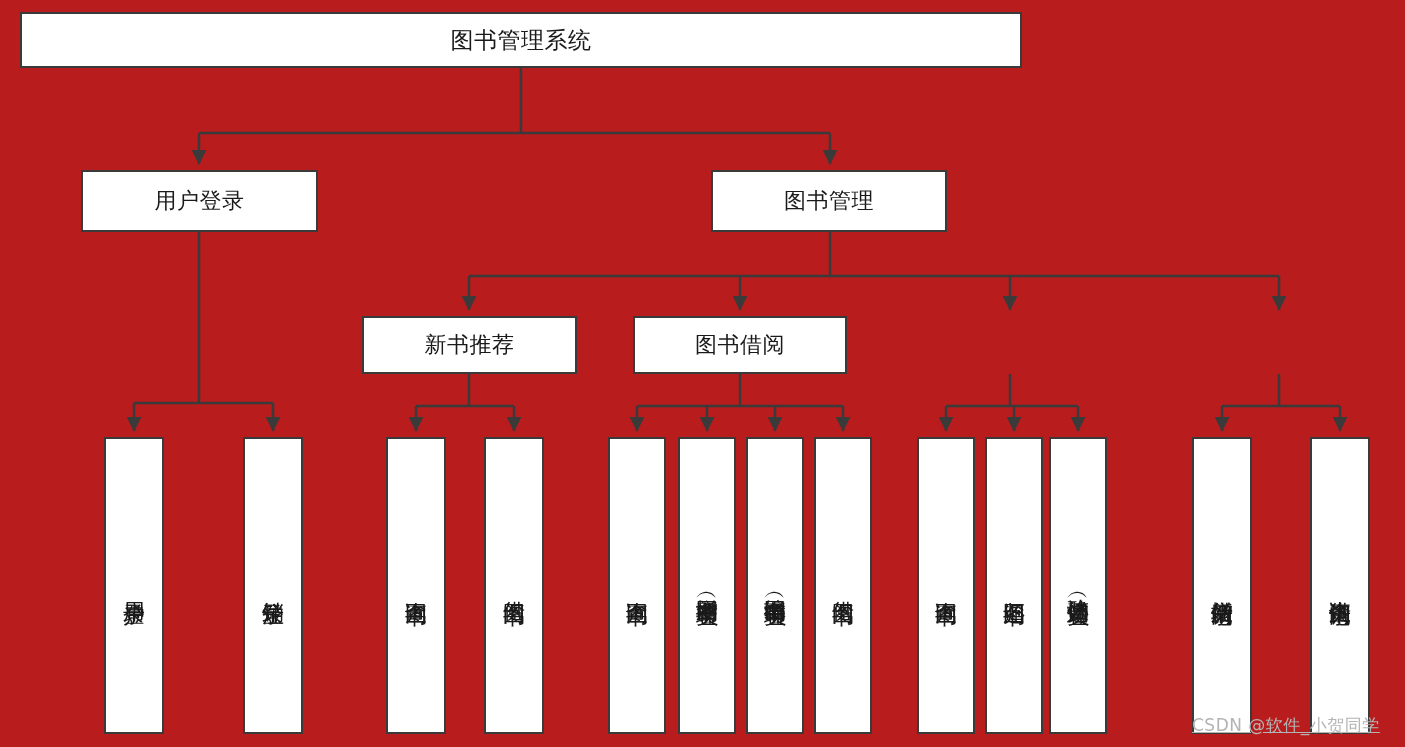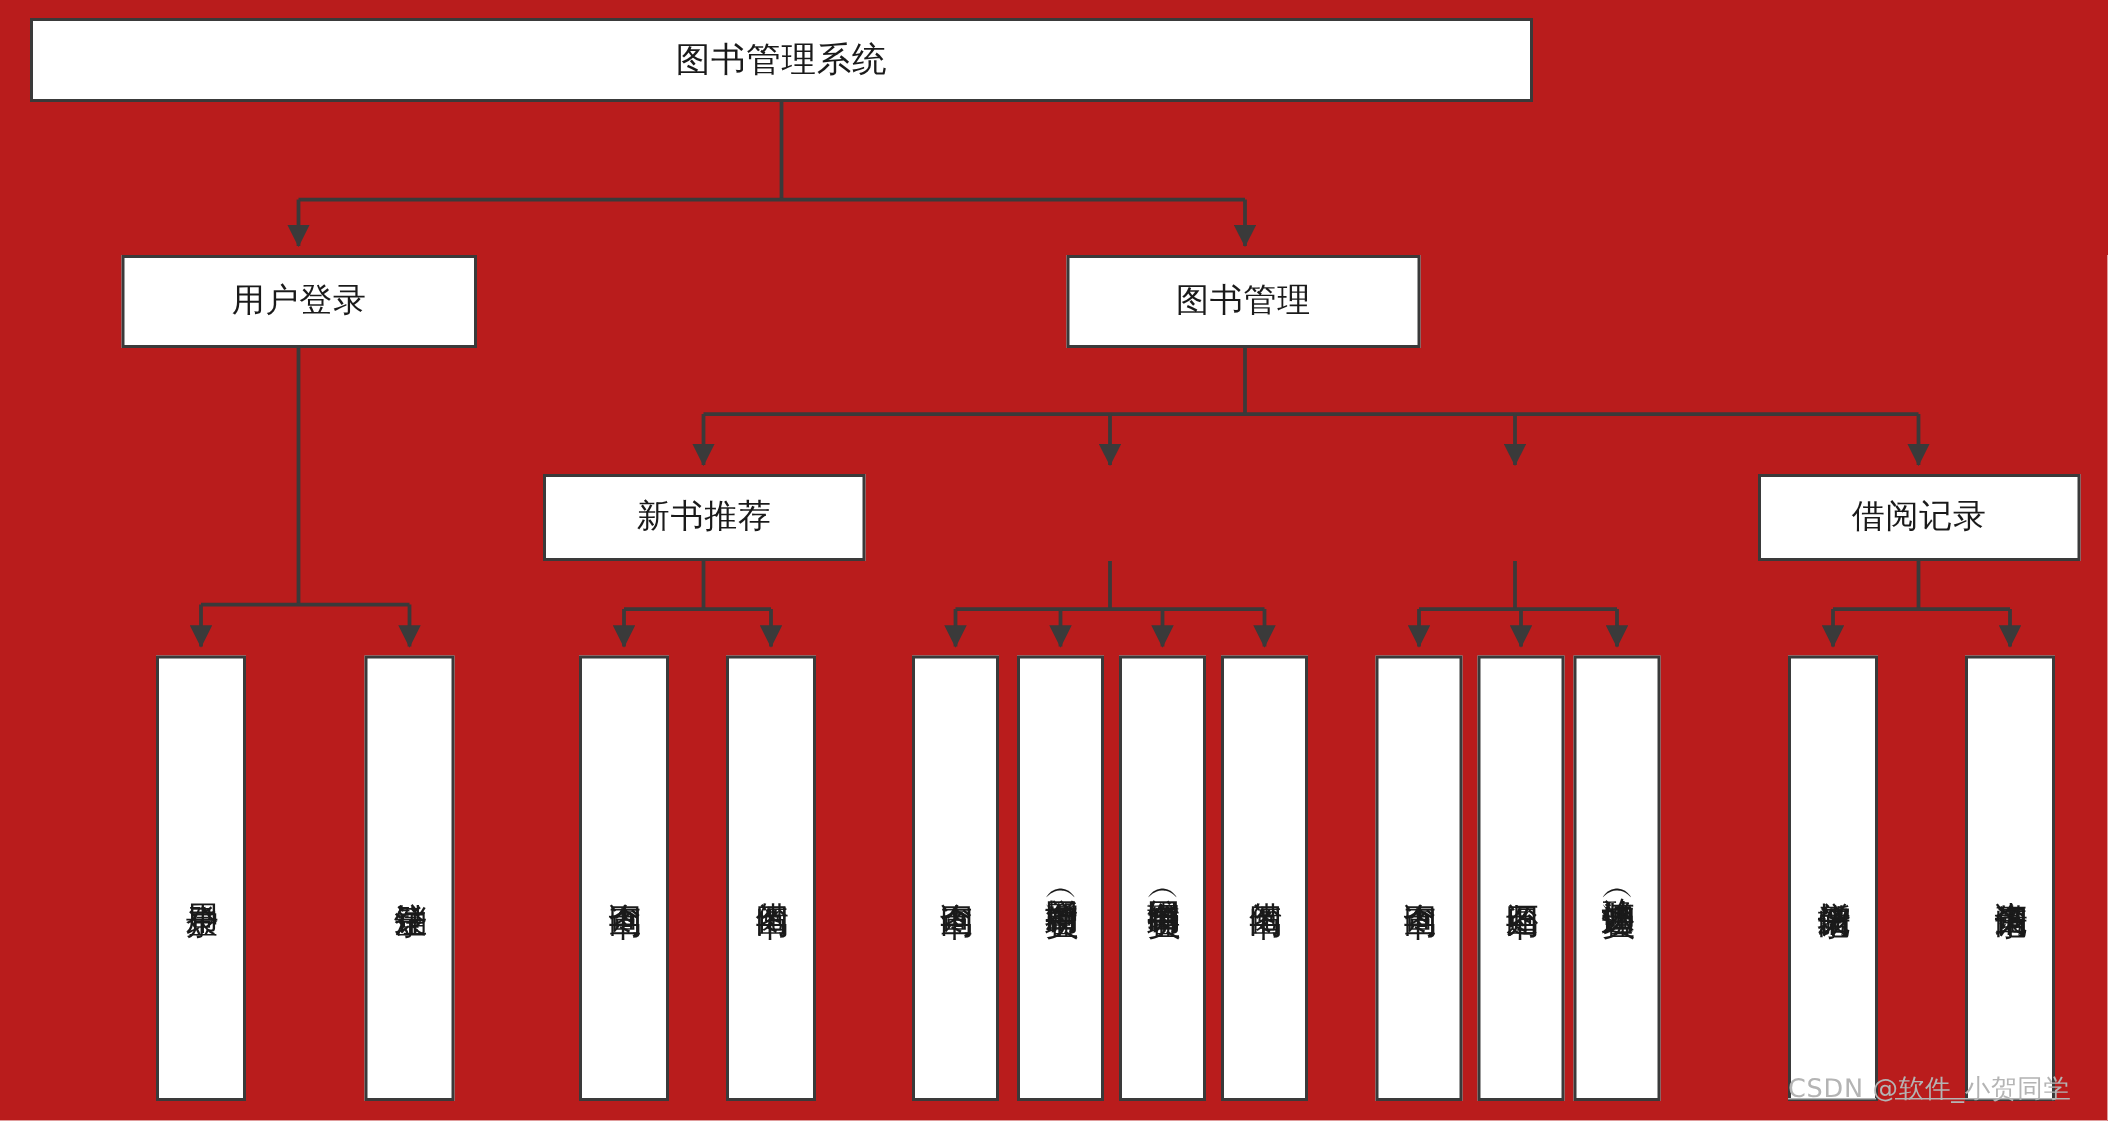--- a/index.html
+++ b/index.html
@@ -124,22 +124,22 @@
   <div class="node h-node" style="left:81px; top:170px; width:237px; height:62px;">
     <span class="node-label">用户登录</span>
   </div>
   <div class="node h-node" style="left:362px; top:316px; width:215px; height:58px;">
     <span class="node-label">新书推荐</span>
   </div>
 
   <div class="node h-node" style="left:711px; top:170px; width:236px; height:62px;">
     <span class="node-label">图书管理</span>
   </div>
-  <div class="node h-node" style="left:1172px; top:316px; width:215px; height:58px;">
-    <span class="node-label">借阅记录</span>
+  <div class="node h-node" style="left:633px; top:316px; width:214px; height:58px;">
+    <span class="node-label">图书借阅</span>
   </div>
 
   <div class="node v-node" style="left:104px; top:437px; width:60px; height:297px;">
     <span class="node-label">用户登录</span>
   </div>
   <div class="node v-node" style="left:243px; top:437px; width:60px; height:297px;">
     <span class="node-label">注销登录</span>
   </div>
 
   <div class="node v-node" style="left:386px; top:437px; width:60px; height:297px;">

